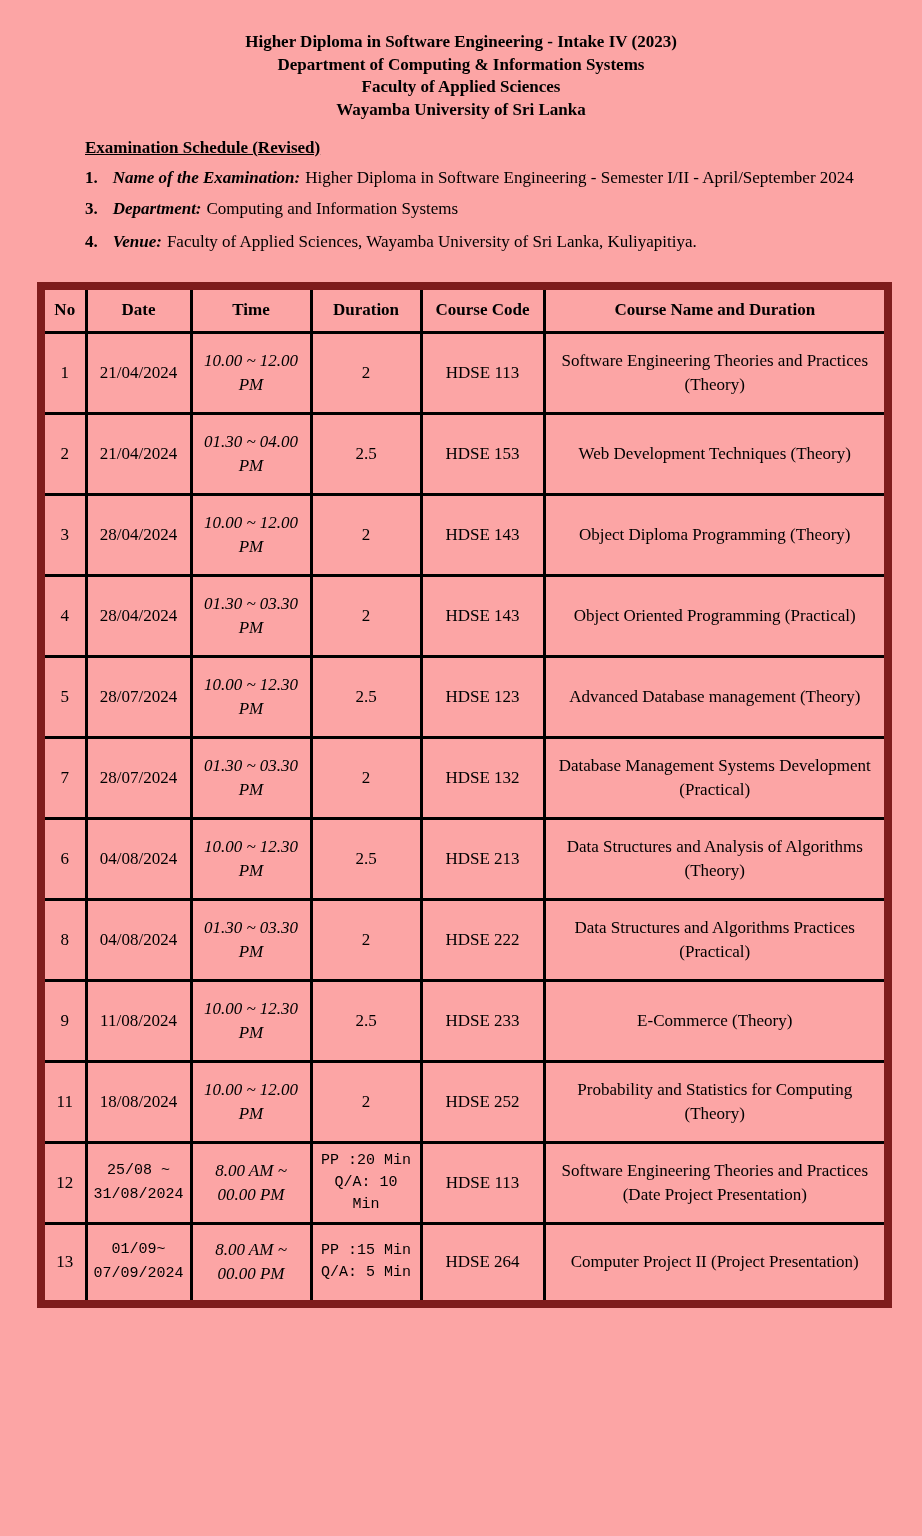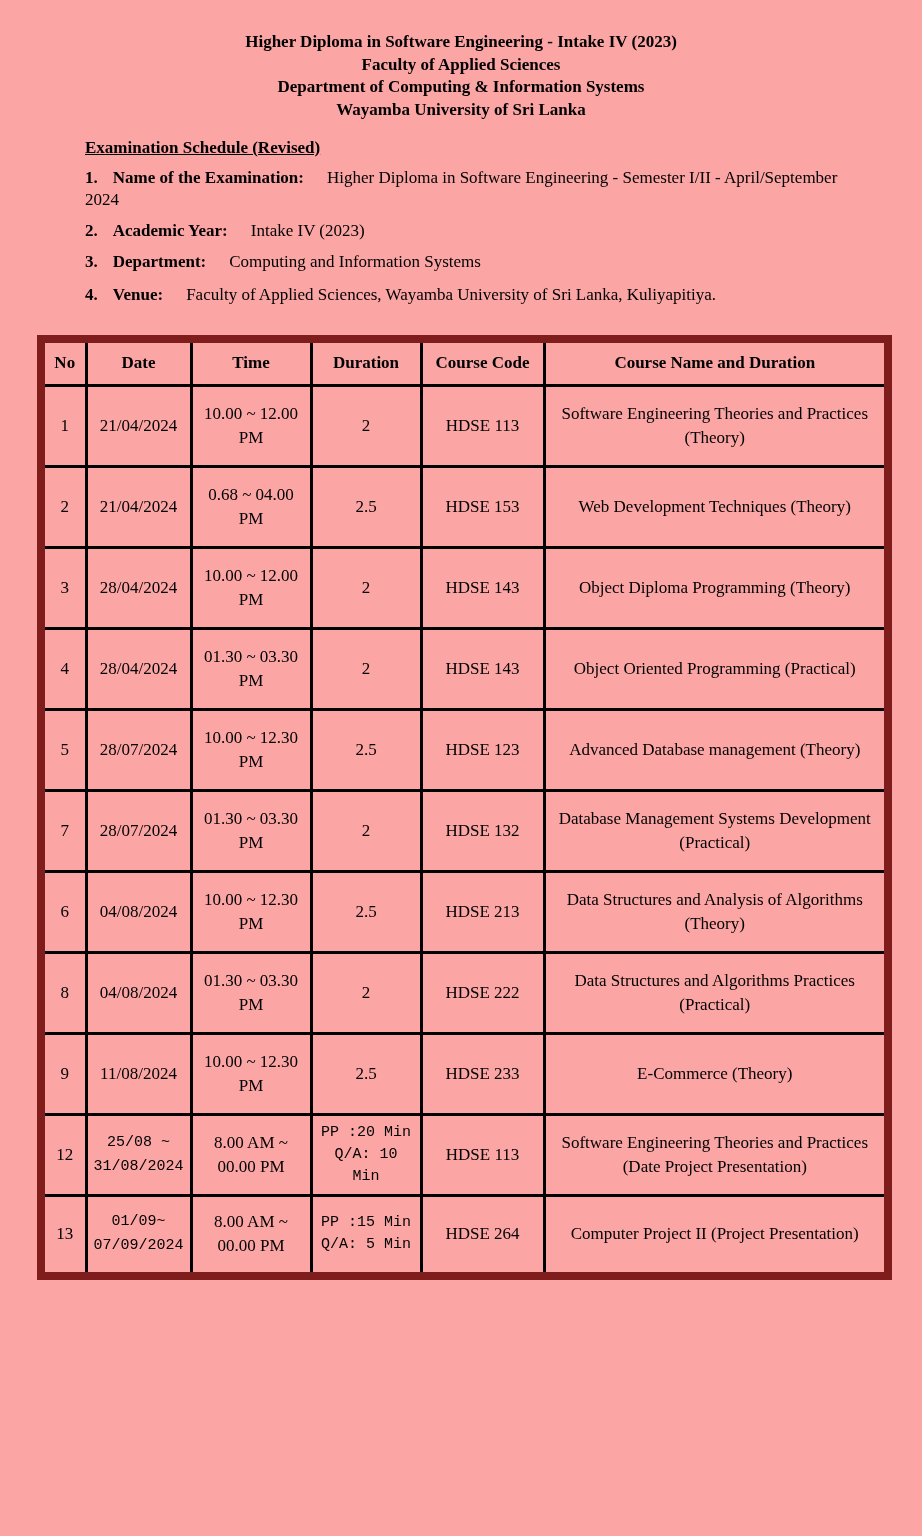--- a/index.html
+++ b/index.html
@@ -26,21 +26,21 @@
     margin: 17px 0 9px 85px;
     font-weight: bold;
     font-size: 17px;
     text-decoration: underline;
   }
   
   .info-list { margin-left: 85px; width: 770px; font-size: 17px; }
   .info-item { line-height: 22px; margin-bottom: 9px; }
   .info-item.gap-lg { margin-top: 11px; }
   .li-no { font-weight: bold; margin-right: 15px; }
-  .li-label { font-weight: bold; margin-right: 23px; }
+  .li-label { font-weight: bold; margin-right: 5px; font-style: italic; }
   
   table.exam {
     border-collapse: collapse;
     table-layout: fixed;
     margin: 29px 0 0 37px;
     width: 847px;
     border: 8px solid #7f1d1d;
     font-size: 17px;
   }
   table.exam th, table.exam td {
@@ -54,43 +54,40 @@
   table.exam thead tr { height: 46px; }
   table.exam tbody tr { height: 81px; }
   table.exam th { font-weight: bold; font-size: 17px; }
   td.cell-name { text-align: left; padding-left: 7px; padding-right: 4px; line-height: 24px; }
   td.cell-name.center { text-align: center; }
   td.sans {
     font-family: Liberation Mono, monospace;
     font-size: 15px;
     line-height: 22px;
   }
-  td.cell-time { line-height: 24px; }
+  td.cell-time { line-height: 24px; font-style: italic; }
   td.cell-date { line-height: 24px; }
 </style>
 </head>
 <body>
 
 <div class="page">
 
   <div class="title-block">
     <div>Higher Diploma in Software Engineering - Intake IV (2023)</div>
+    <div>Department of Computing &amp; Information Systems</div>
     <div>Faculty of Applied Sciences</div>
-    <div>Department of Computing &amp; Information Systems</div>
     <div>Wayamba University of Sri Lanka</div>
   </div>
 
   <div class="schedule-heading">Examination Schedule (Revised)</div>
 
   <div class="info-list">
     <div class="info-item">
       <span class="li-no">1.</span><span class="li-label">Name of the Examination:</span><span>Higher Diploma in Software Engineering - Semester I/II - April/September 2024</span>
-    </div>
-    <div class="info-item">
-      <span class="li-no">2.</span><span class="li-label">Academic Year:</span><span>Intake IV (2023)</span>
     </div>
     <div class="info-item">
       <span class="li-no">3.</span><span class="li-label">Department:</span><span>Computing and Information Systems</span>
     </div>
     <div class="info-item gap-lg">
       <span class="li-no">4.</span><span class="li-label">Venue:</span><span>Faculty of Applied Sciences, Wayamba University of Sri Lanka, Kuliyapitiya.</span>
     </div>
   </div>
 
   <table class="exam">
@@ -118,21 +115,21 @@
           <td class="cell-date">21/04/2024</td>
           <td class="cell-time">10.00 ~ 12.00
 PM</td>
           <td class="cell-duration">2</td>
           <td class="cell-code">HDSE 113</td>
           <td class="cell-name">Software Engineering Theories and Practices (Theory)</td>
         </tr>
         <tr>
           <td class="cell-no">2</td>
           <td class="cell-date">21/04/2024</td>
-          <td class="cell-time">0.68 ~ 04.00
+          <td class="cell-time">01.30 ~ 04.00
 PM</td>
           <td class="cell-duration">2.5</td>
           <td class="cell-code">HDSE 153</td>
           <td class="cell-name center">Web Development Techniques (Theory)</td>
         </tr>
         <tr>
           <td class="cell-no">3</td>
           <td class="cell-date">28/04/2024</td>
           <td class="cell-time">10.00 ~ 12.00
 PM</td>
@@ -186,20 +183,29 @@
           <td class="cell-name">Data Structures and Algorithms Practices (Practical)</td>
         </tr>
         <tr>
           <td class="cell-no">9</td>
           <td class="cell-date">11/08/2024</td>
           <td class="cell-time">10.00 ~ 12.30
 PM</td>
           <td class="cell-duration">2.5</td>
           <td class="cell-code">HDSE 233</td>
           <td class="cell-name">E-Commerce (Theory)</td>
+        </tr>
+        <tr>
+          <td class="cell-no">11</td>
+          <td class="cell-date">18/08/2024</td>
+          <td class="cell-time">10.00 ~ 12.00
+PM</td>
+          <td class="cell-duration">2</td>
+          <td class="cell-code">HDSE 252</td>
+          <td class="cell-name">Probability and Statistics for Computing (Theory)</td>
         </tr>
         <tr>
           <td class="cell-no">12</td>
           <td class="cell-date sans">25/08 ~
 31/08/2024</td>
           <td class="cell-time">8.00 AM ~
 00.00 PM</td>
           <td class="cell-duration sans">PP :20 Min
 Q/A: 10 Min</td>
           <td class="cell-code">HDSE 113</td>

